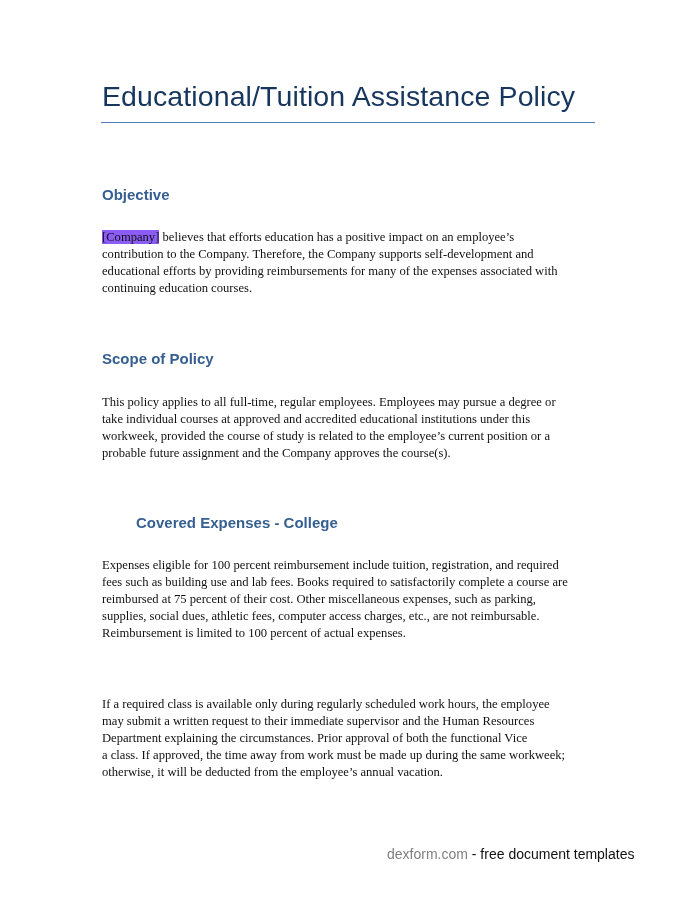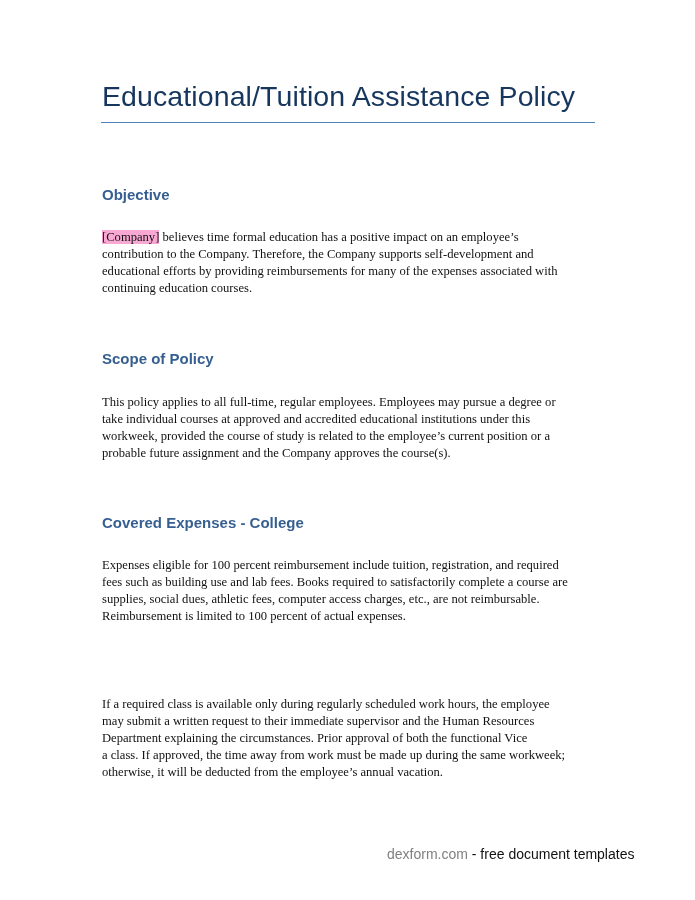--- a/index.html
+++ b/index.html
@@ -59,21 +59,21 @@
       font-family: "Liberation Serif", "DejaVu Serif", serif;
       font-size: 12.6px;
       line-height: 17px;
       color: #111111;
     }
     .para .line {
       display: block;
       white-space: nowrap;
     }
     .highlight {
-      background: #f9a8d4;
+      background: #8b5cf6;
     }
     .footer {
       position: absolute;
       left: 387px;
       top: 846px;
       font-family: "Liberation Sans", "DejaVu Sans", sans-serif;
       font-size: 14px;
       color: #111111;
       white-space: nowrap;
     }
@@ -84,38 +84,39 @@
 </head>
 <body>
 
 <div class="page">
 
   <h1 class="title">Educational/Tuition  Assistance Policy</h1>
   <div class="title-rule"></div>
 
   <h2 class="heading" style="top:186px;">Objective</h2>
   <p class="para" style="top:229px;">
-    <span class="line"><span class="highlight">[Company]</span><span> believes time formal education has a positive impact on an employee’s</span></span>
+    <span class="line"><span class="highlight">[Company]</span><span> believes that efforts education has a positive impact on an employee’s</span></span>
     <span class="line">contribution to the Company.  Therefore, the Company  supports self-development and</span>
     <span class="line">educational efforts by providing reimbursements  for many of the expenses  associated with</span>
     <span class="line">continuing  education courses.</span>
   </p>
 
   <h2 class="heading" style="top:350px;">Scope of Policy</h2>
   <p class="para" style="top:394px;">
     <span class="line">This policy applies to all full-time, regular employees.  Employees may pursue a degree or</span>
     <span class="line">take individual courses at approved and accredited educational institutions under this</span>
     <span class="line">workweek, provided the course of study is related to the employee’s current position or a</span>
     <span class="line">probable future assignment  and the Company approves the course(s).</span>
   </p>
 
-  <h2 class="heading" style="top:514px;">Covered Expenses - College</h2>
+  <h2 class="heading" style="top:514px;margin-left:34px;">Covered Expenses - College</h2>
   <p class="para" style="top:557px;">
     <span class="line">Expenses eligible for 100 percent reimbursement include tuition, registration,  and required</span>
     <span class="line">fees such as building use and lab fees.  Books required to satisfactorily complete a course are</span>
+    <span class="line">reimbursed at 75 percent of their cost. Other miscellaneous expenses, such as parking,</span>
     <span class="line">supplies, social dues, athletic fees, computer access charges, etc., are not reimbursable.</span>
     <span class="line">Reimbursement  is limited to 100 percent of actual expenses.</span>
   </p>
 
   <p class="para" style="top:672px;margin-top:24px;">
     <span class="line">If a  required class is available only during regularly scheduled work hours, the employee</span>
     <span class="line">may submit a written request to their immediate supervisor and the Human Resources</span>
     <span class="line">Department explaining  the circumstances.  Prior approval of both the functional Vice</span>
     <span class="line">a class.  If approved, the time away from work must be made up during the same workweek;</span>
     <span class="line">otherwise, it will be deducted from the employee’s annual vacation.</span>

